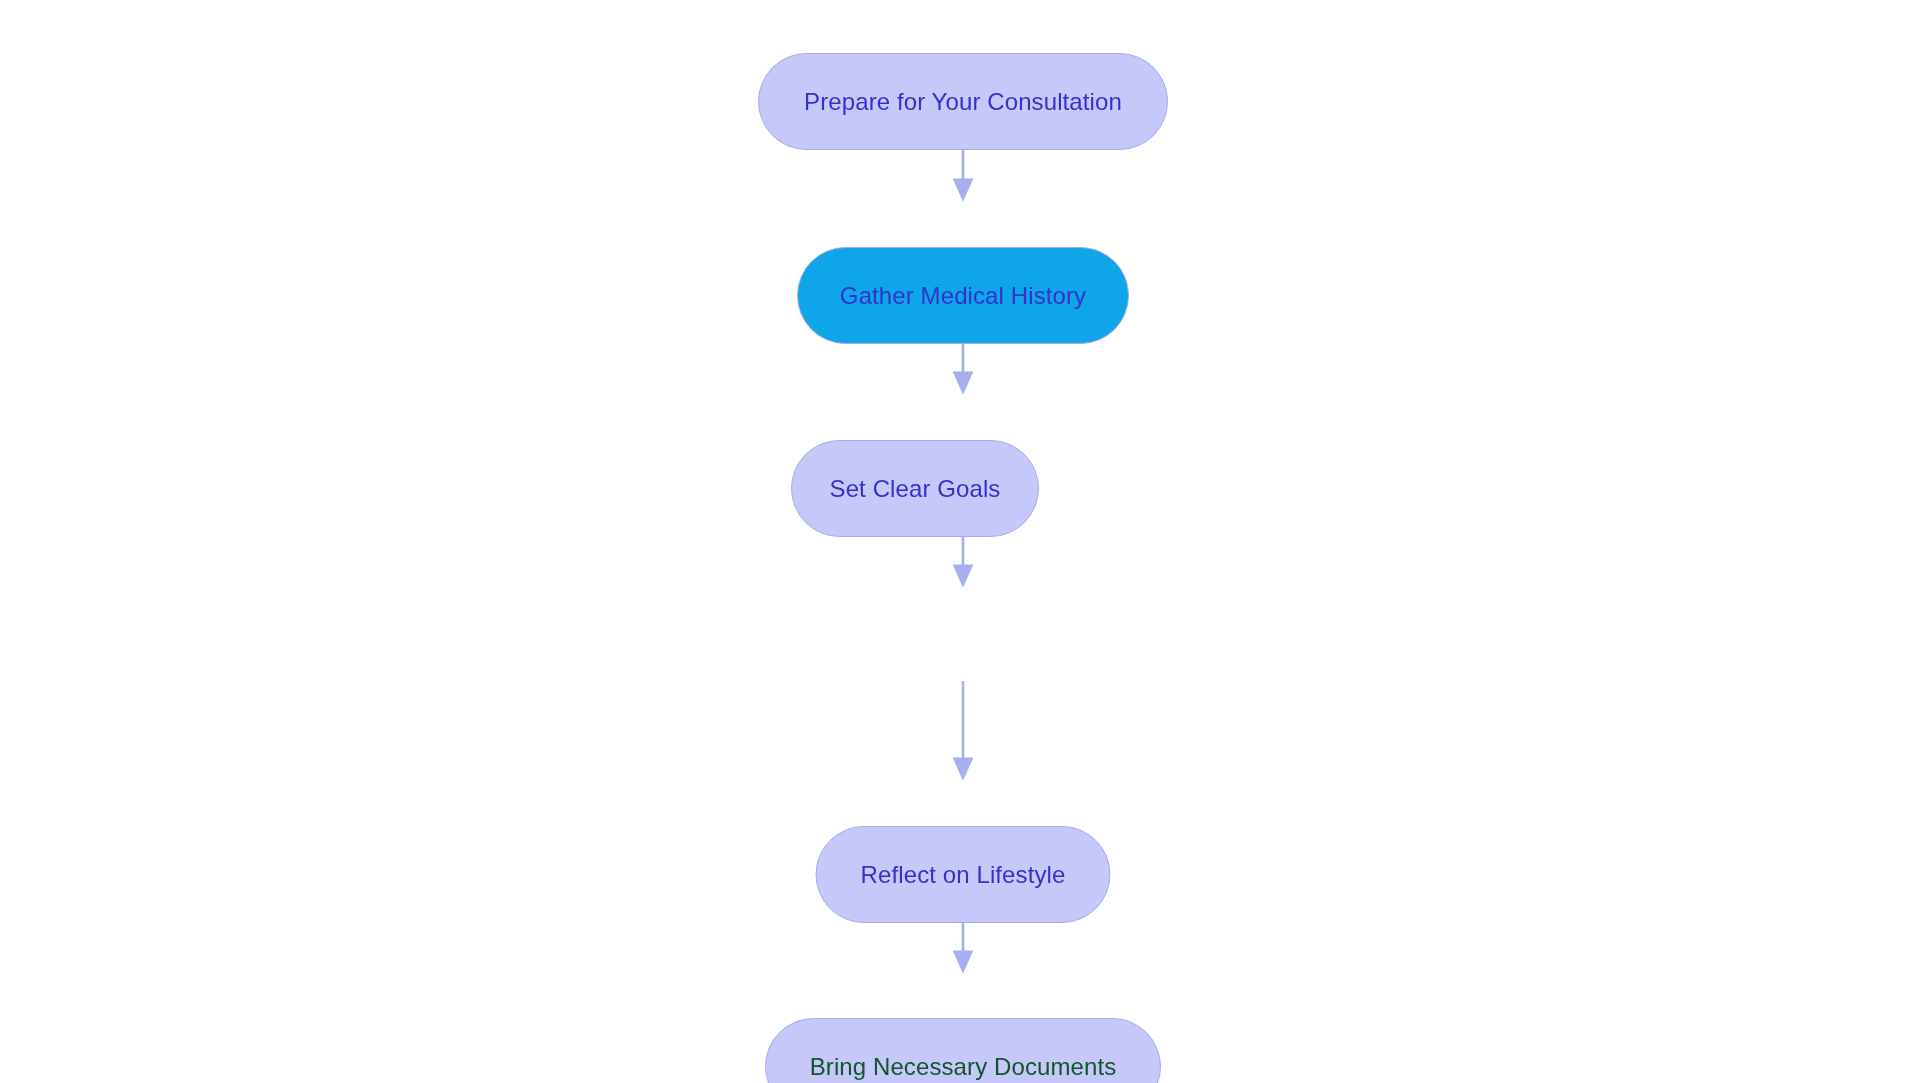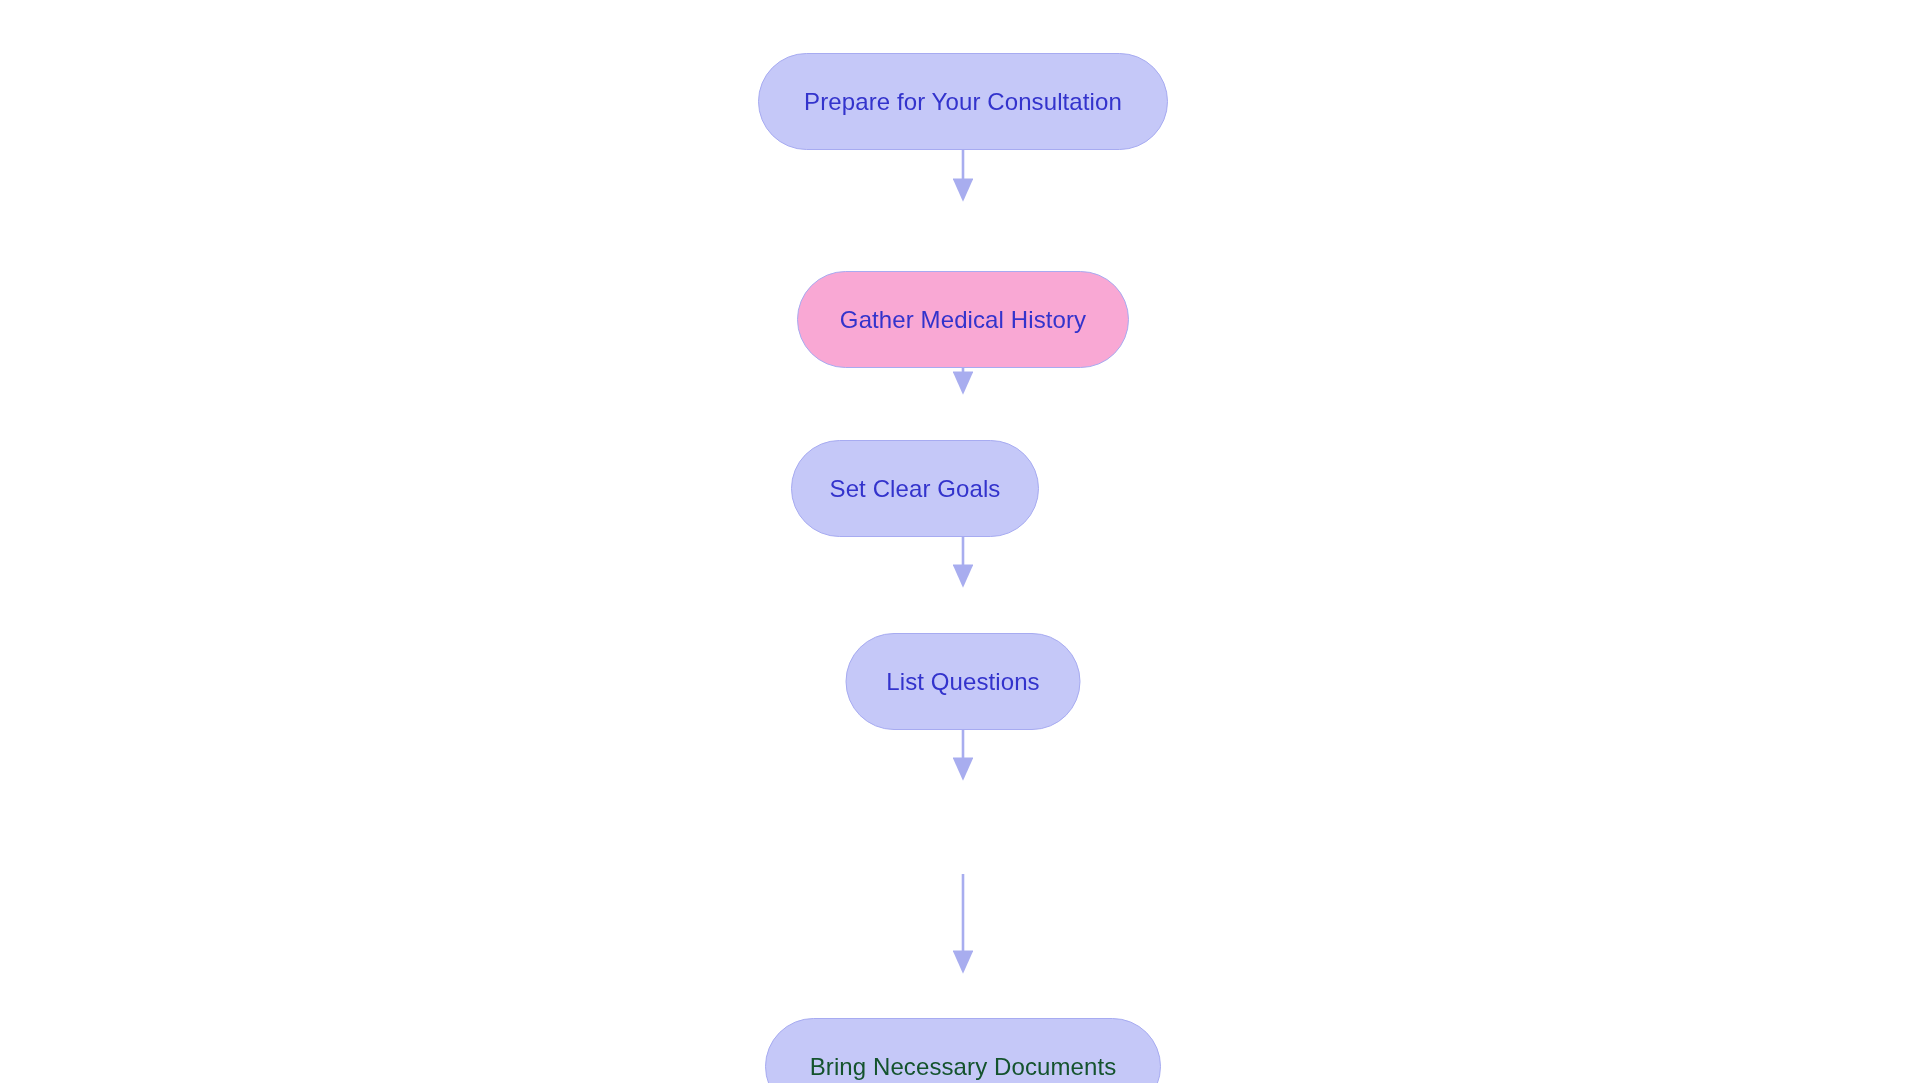--- a/index.html
+++ b/index.html
@@ -75,30 +75,30 @@
     </g>
     <g>
       <line x1="963" y1="874" x2="963" y2="952" stroke="#a8adef" stroke-width="2.6" marker-end="url(#arrowhead)"></line>
     </g>
   </svg>
 
   <div class="node" id="node-n1" style="left: 963px; top: 53px; width: 410px; background: rgb(197, 200, 248); border-color: rgb(167, 171, 241);">
     <span class="node-label" style="color: rgb(51, 51, 204);">Prepare for Your Consultation</span>
   </div>
 
-  <div class="node" id="node-n2" style="left: 963px; top: 247px; width: 332px; background: #f9a8d4; border-color: rgb(167, 171, 241); margin-top: 24px;">
+  <div class="node" id="node-n2" style="left: 963px; top: 247px; width: 332px; background: #0ea5e9; border-color: rgb(167, 171, 241);">
     <span class="node-label" style="color: rgb(51, 51, 204);">Gather Medical History</span>
   </div>
 
   <div class="node" id="node-n3" style="left: 915px; top: 440px; width: 248px; background: rgb(197, 200, 248); border-color: rgb(167, 171, 241);">
     <span class="node-label" style="color: rgb(51, 51, 204);">Set Clear Goals</span>
   </div>
 
-  <div class="node" id="node-n4" style="left: 963px; top: 633px; width: 235px; background: rgb(197, 200, 248); border-color: rgb(167, 171, 241);">
-    <span class="node-label" style="color: rgb(51, 51, 204);">List Questions</span>
+
+  <div class="node" id="node-n5" style="left: 963px; top: 826px; width: 295px; background: rgb(197, 200, 248); border-color: rgb(167, 171, 241);">
+    <span class="node-label" style="color: rgb(51, 51, 204);">Reflect on Lifestyle</span>
   </div>
-
 
   <div class="node" id="node-n6" style="left: 963px; top: 1018px; width: 396px; background: rgb(197, 200, 248); border-color: rgb(167, 171, 241);">
     <span class="node-label" style="color: #14532d;">Bring Necessary Documents</span>
   </div>
 
 </div>
 
 </body></html>

